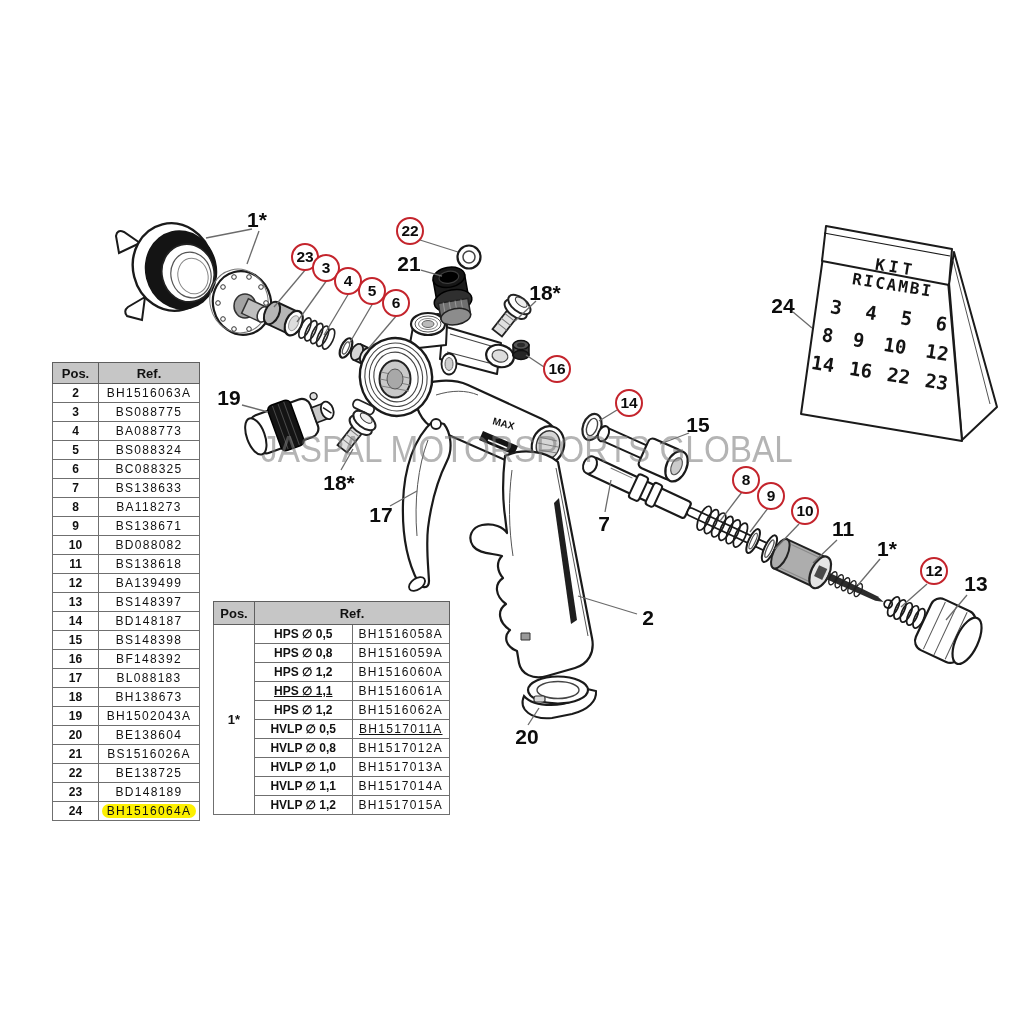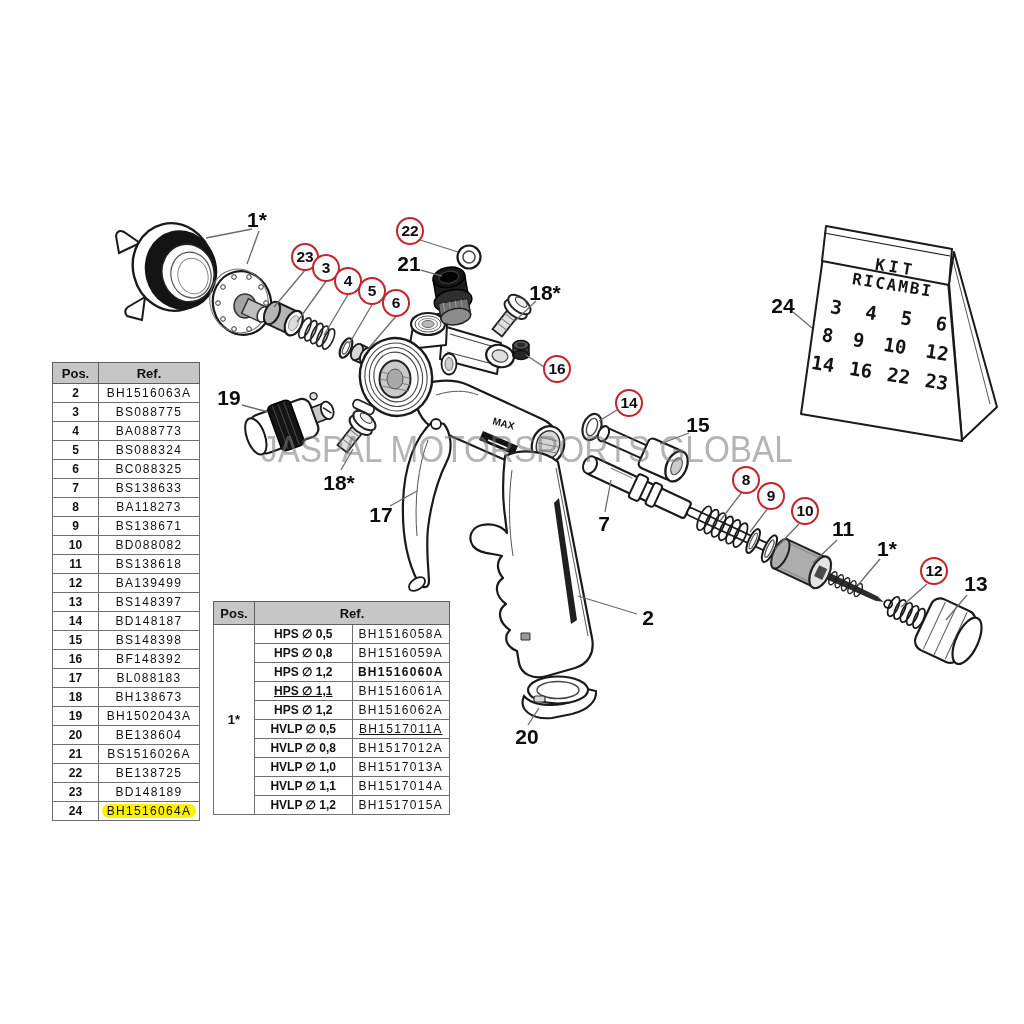--- a/index.html
+++ b/index.html
@@ -498,21 +498,21 @@
           <td class="pos1" rowspan="10">1*</td>
           <td class="type" style="width: 88px;">HPS ∅ 0,5</td>
           <td class="ref" style="width: 109px;">BH1516058A</td>
         </tr>
         <tr>
           <td class="type" style="width: 88px;">HPS ∅ 0,8</td>
           <td class="ref" style="width: 109px;">BH1516059A</td>
         </tr>
         <tr>
           <td class="type" style="width: 88px;">HPS ∅ 1,2</td>
-          <td class="ref" style="width: 109px; font-weight: bold;">BH1516060A</td>
+          <td class="ref" style="width: 109px;">BH1516060A</td>
         </tr>
         <tr>
           <td class="type" style="width: 88px; text-decoration: underline;">HPS ∅ 1,1</td>
           <td class="ref" style="width: 109px;">BH1516061A</td>
         </tr>
         <tr>
           <td class="type" style="width: 88px;">HPS ∅ 1,2</td>
           <td class="ref" style="width: 109px;">BH1516062A</td>
         </tr>
         <tr>

